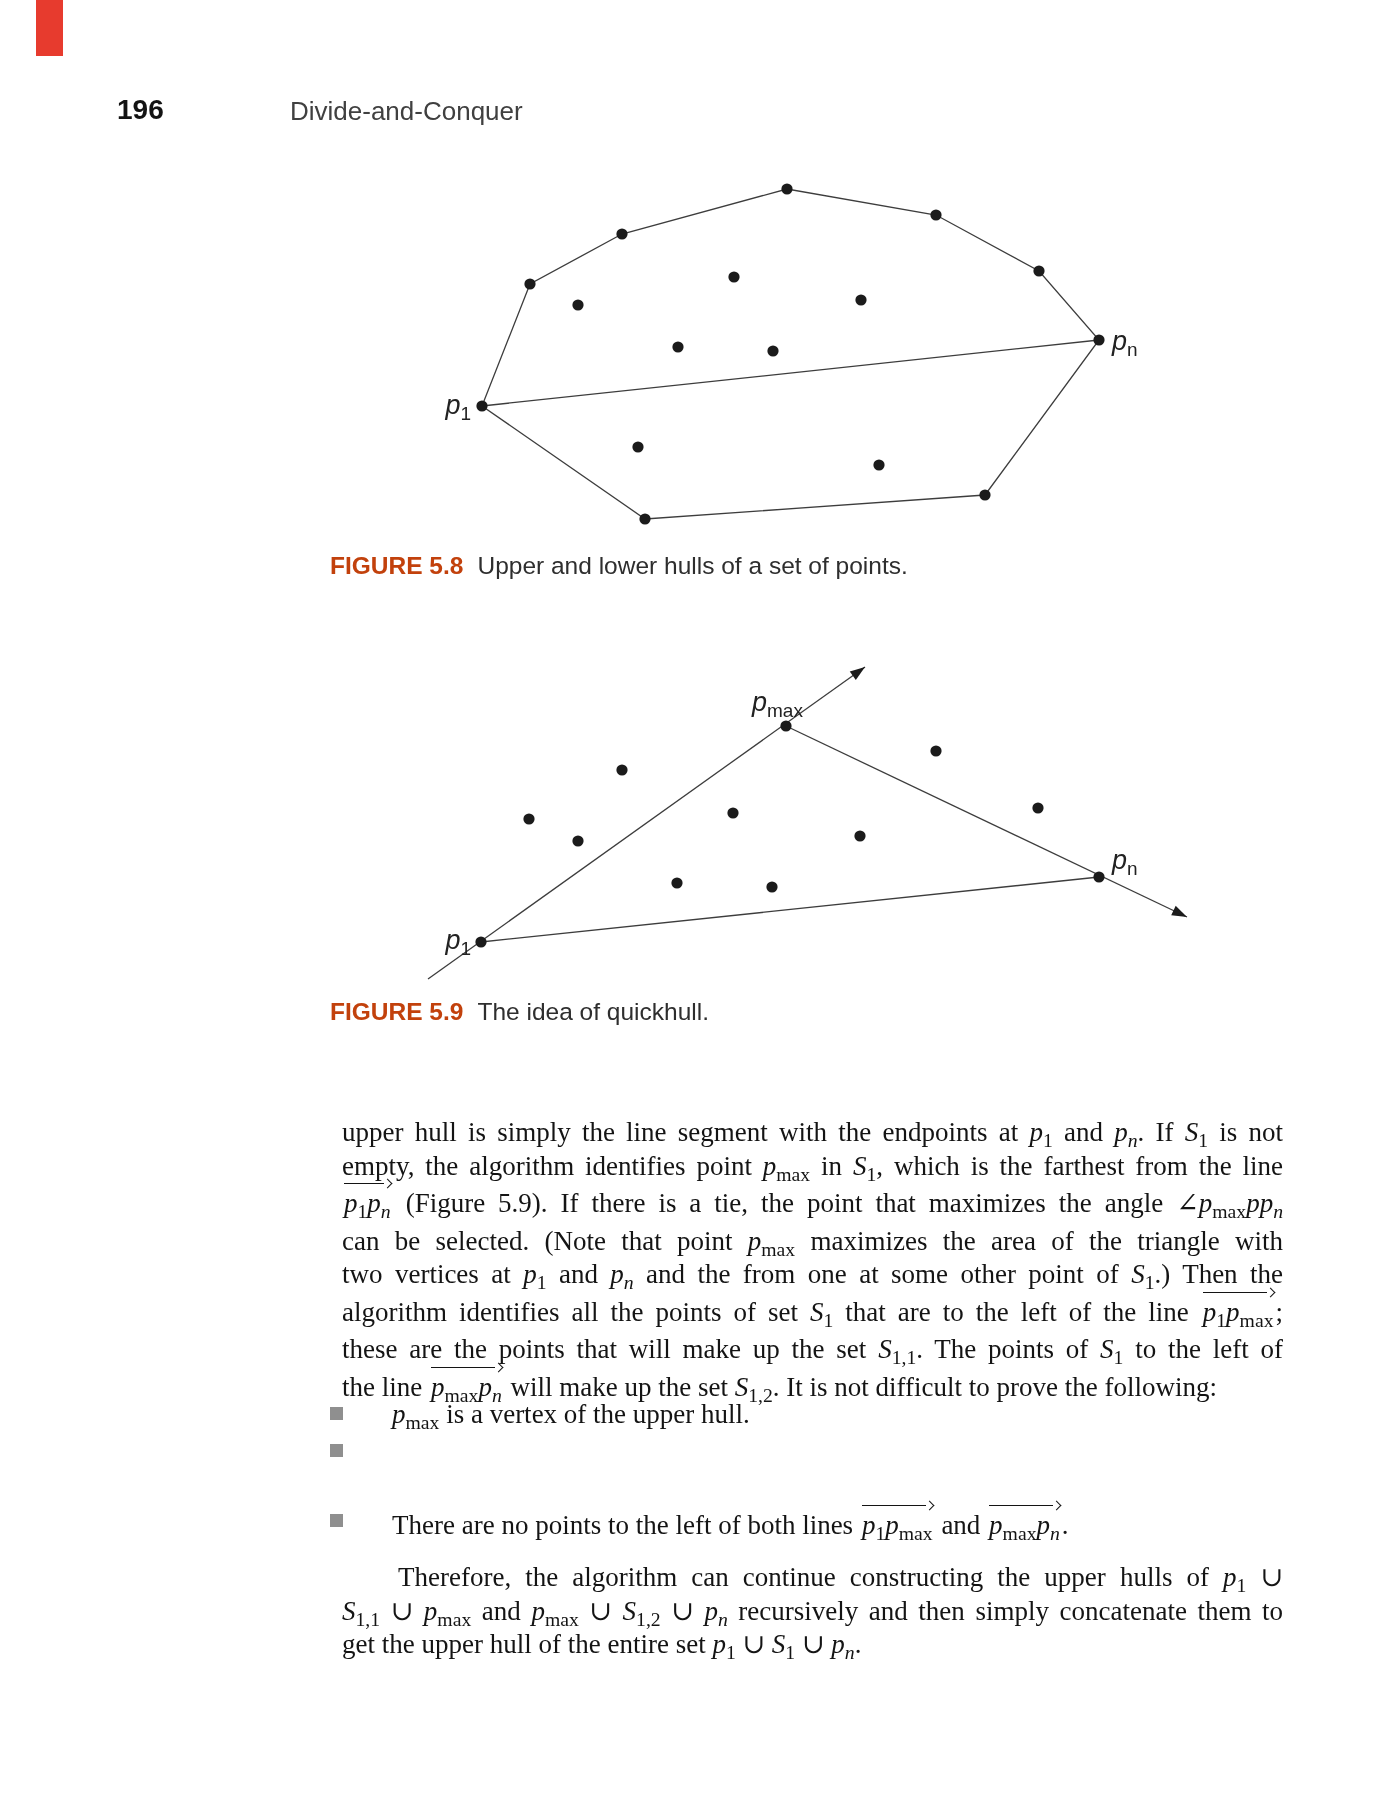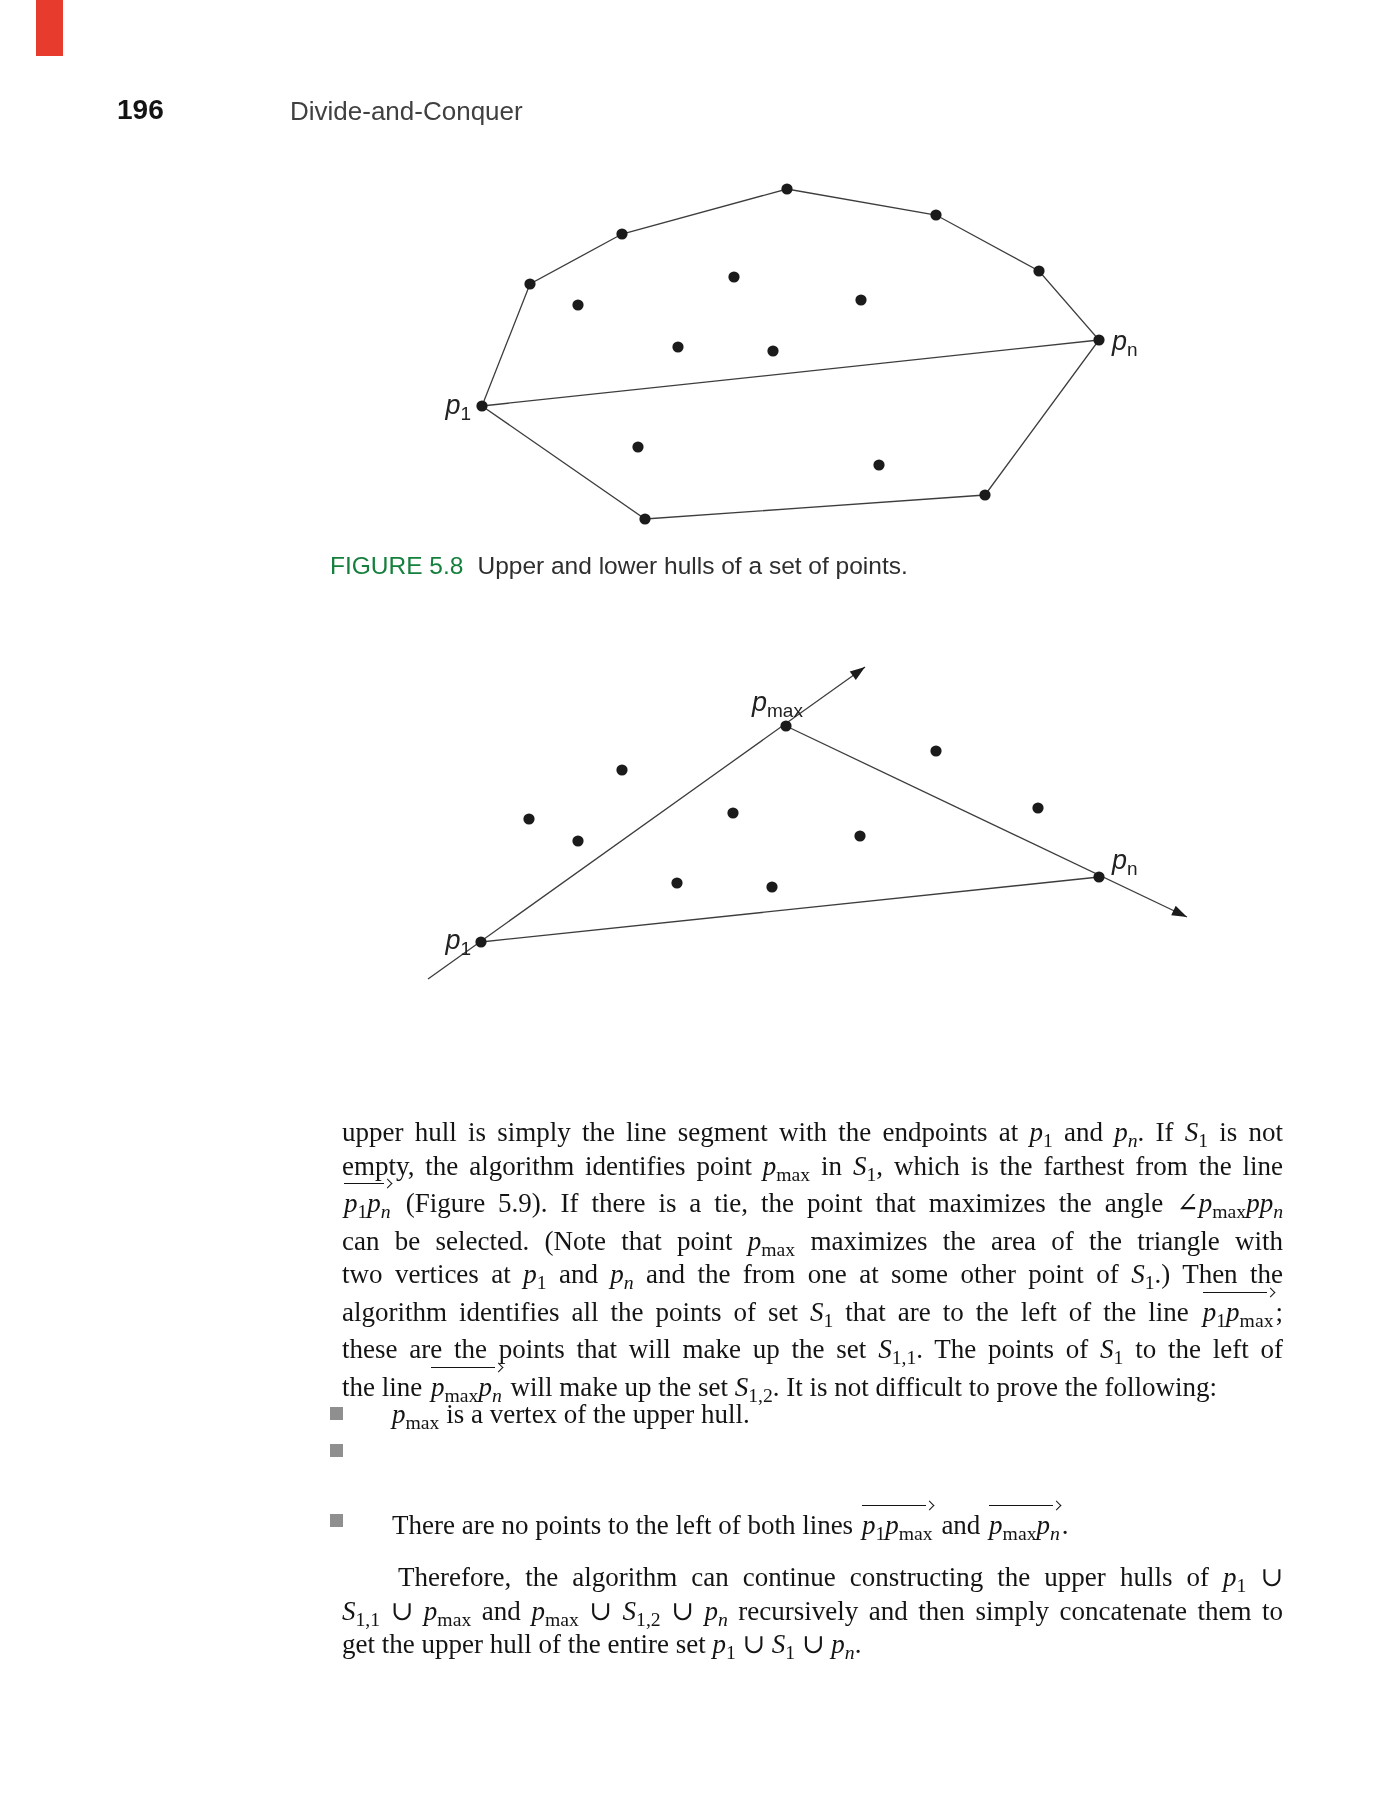--- a/index.html
+++ b/index.html
@@ -6,21 +6,21 @@
   .page{position:relative;width:1391px;height:1800px;background:#ffffff;overflow:hidden;
         font-family:"Liberation Serif","DejaVu Serif",serif;color:#141414;}
   .edge-tab{position:absolute;left:36px;top:0;width:27px;height:56px;background:#e73b2e;}
   .page-number{position:absolute;left:88px;top:94px;font-family:"Liberation Sans","DejaVu Sans",sans-serif;
         font-weight:bold;font-size:28px;color:#131313;margin-left:29px;}
   .running-header{position:absolute;left:290px;top:96px;font-family:"Liberation Sans","DejaVu Sans",sans-serif;
         font-size:26px;color:#404040;}
   svg.fig{position:absolute;}
   .caption{position:absolute;left:330px;font-family:"Liberation Sans","DejaVu Sans",sans-serif;
         font-size:24.5px;color:#2e2e2e;white-space:nowrap;}
-  .cap-label{font-weight:normal;color:#15803d;}
+  .cap-label{font-weight:bold;color:#c2410c;}
   .cap-text{margin-left:14px;}
   .para{position:absolute;line-height:33.5px;font-size:27px;}
   .bl{white-space:nowrap;margin-left:12px;}
   .ju{text-align:justify;text-align-last:justify;white-space:normal;}
   .indent{padding-left:56px;}
   .it{font-style:italic;}
   .sb{font-size:0.73em;vertical-align:-0.28em;line-height:0;}
   .vec{position:relative;display:inline-block;padding:4px 2px;}
   .vec::before{content:"";position:absolute;left:2px;right:9px;top:0px;border-top:1.5px solid #141414;}
   .vec::after{content:"";position:absolute;right:2px;top:-2.6px;width:6px;height:6px;
@@ -81,20 +81,23 @@
       <circle cx="733" cy="813" r="5.6" fill="#1b1b1b"></circle>
       <circle cx="772" cy="887" r="5.6" fill="#1b1b1b"></circle>
       <circle cx="936" cy="751" r="5.6" fill="#1b1b1b"></circle>
       <circle cx="1038" cy="808" r="5.6" fill="#1b1b1b"></circle>
       <circle cx="860" cy="836" r="5.6" fill="#1b1b1b"></circle>
       <text x="471" y="949" text-anchor="end" fill="#222222" font-family="&quot;Liberation Sans&quot;,&quot;DejaVu Sans&quot;,sans-serif" font-size="27"><tspan font-style="italic">p</tspan><tspan font-size="19" dy="6">1</tspan></text>
       <text x="752" y="711" text-anchor="start" fill="#222222" font-family="&quot;Liberation Sans&quot;,&quot;DejaVu Sans&quot;,sans-serif" font-size="27"><tspan font-style="italic">p</tspan><tspan font-size="19" dy="6">max</tspan></text>
       <text x="1112" y="869" text-anchor="start" fill="#222222" font-family="&quot;Liberation Sans&quot;,&quot;DejaVu Sans&quot;,sans-serif" font-size="27"><tspan font-style="italic">p</tspan><tspan font-size="19" dy="6">n</tspan></text>
     </svg>
 
+  <div class="caption" style="top:998px">
+    <span class="cap-label">FIGURE 5.9</span><span class="cap-text">The idea of quickhull.</span>
+  </div>
 
   <div class="para" style="left:330px;top:1116px;width:953px">
     <div class="bl ju"><span>upper hull is simply the line segment with the endpoints at </span><span class="it">p</span><span class="sb">1</span><span> and </span><span class="it">p</span><span class="sb it">n</span><span>. If </span><span class="it">S</span><span class="sb">1</span><span> is not</span></div>
     <div class="bl ju"><span>empty, the algorithm identifies point </span><span class="it">p</span><span class="sb">max</span><span> in </span><span class="it">S</span><span class="sb">1</span><span>, which is the farthest from the line</span></div>
     <div class="bl ju"><span class="vec"><span class="it">p</span><span class="sb">1</span><span class="it">p</span><span class="sb it">n</span></span><span> (Figure 5.9). If there is a tie, the point that maximizes the angle </span><span>∠</span><span class="it">p</span><span class="sb">max</span><span class="it">p</span><span class="it">p</span><span class="sb it">n</span></div>
     <div class="bl ju"><span>can be selected. (Note that point </span><span class="it">p</span><span class="sb">max</span><span> maximizes the area of the triangle with</span></div>
     <div class="bl ju"><span>two vertices at </span><span class="it">p</span><span class="sb">1</span><span> and </span><span class="it">p</span><span class="sb it">n</span><span> and the from one at some other point of </span><span class="it">S</span><span class="sb">1</span><span>.) Then the</span></div>
     <div class="bl ju"><span>algorithm identifies all the points of set </span><span class="it">S</span><span class="sb">1</span><span> that are to the left of the line </span><span class="vec"><span class="it">p</span><span class="sb">1</span><span class="it">p</span><span class="sb">max</span></span><span>;</span></div>
     <div class="bl ju"><span>these are the points that will make up the set </span><span class="it">S</span><span class="sb">1,1</span><span>. The points of </span><span class="it">S</span><span class="sb">1</span><span> to the left of</span></div>
     <div class="bl"><span>the line </span><span class="vec"><span class="it">p</span><span class="sb">max</span><span class="it">p</span><span class="sb it">n</span></span><span> will make up the set </span><span class="it">S</span><span class="sb">1,2</span><span>. It is not difficult to prove the following:</span></div>

